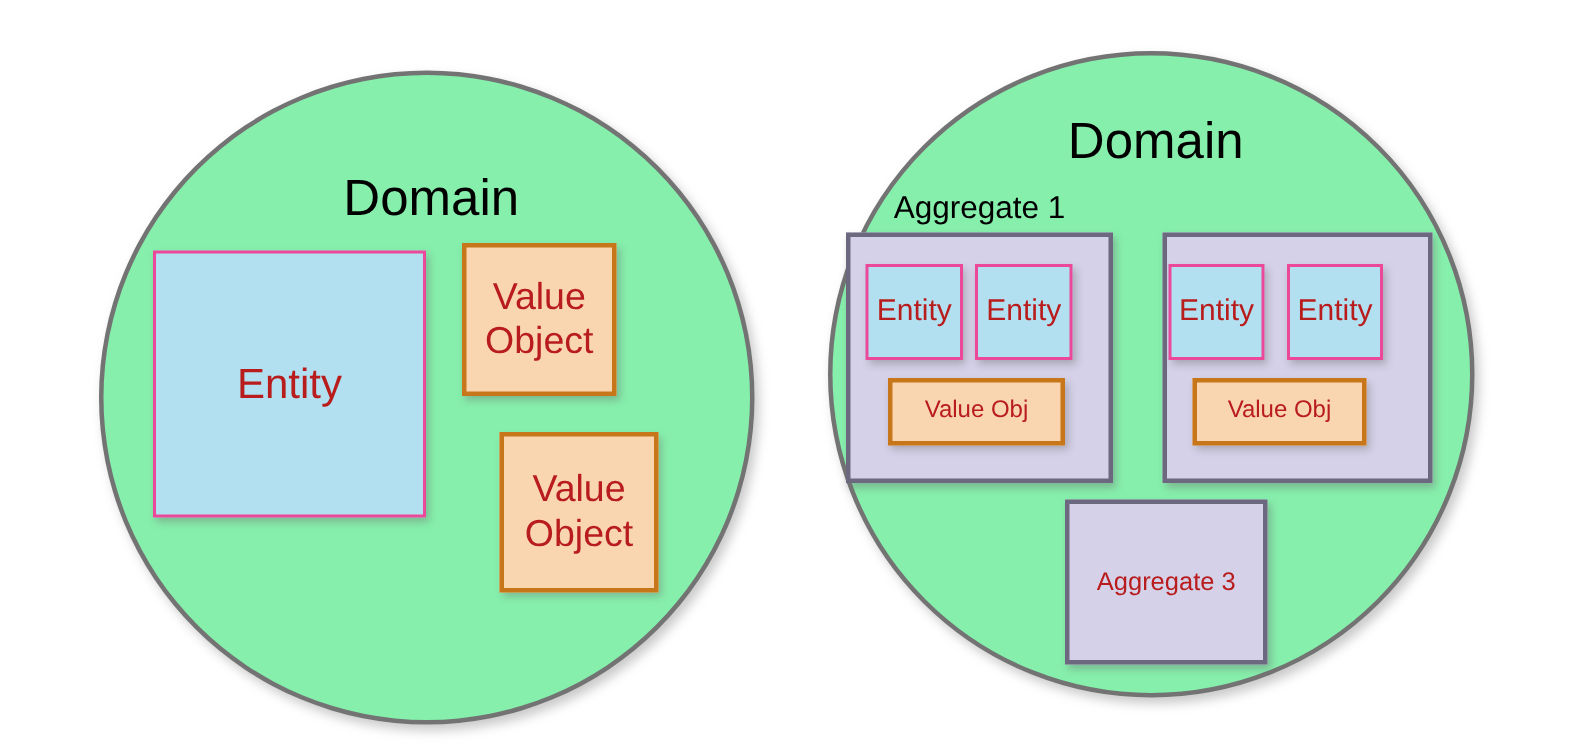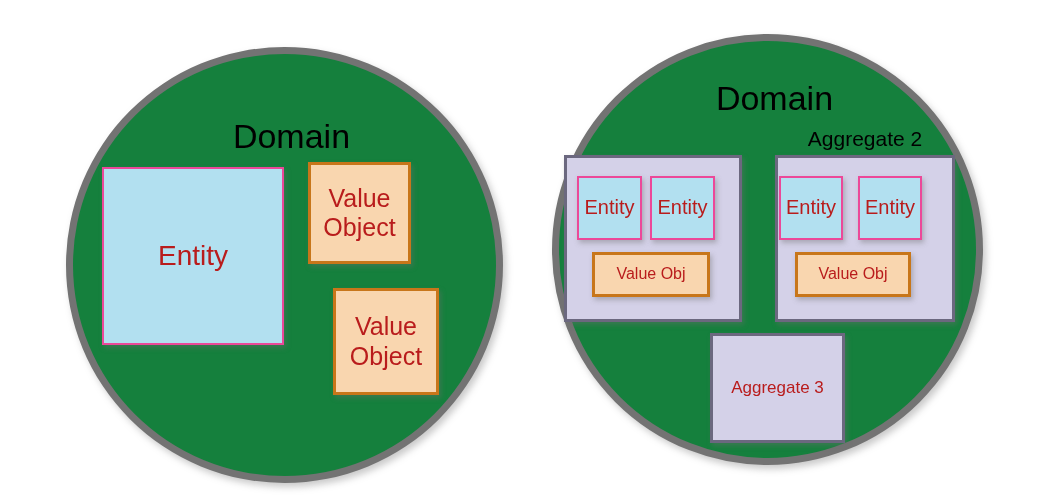--- a/index.html
+++ b/index.html
@@ -16,22 +16,22 @@
     width: 1064px;
     height: 502px;
     background: #ffffff;
     overflow: hidden;
   }
 
   
   .domain-circle {
     position: absolute;
     border-radius: 50%;
-    background: #15803d;
-    border: 7px solid #737373;
+    background: #86efac;
+    border: 3px solid #737373;
     box-sizing: border-box;
     box-shadow: 3px 4px 7px rgba(120,120,120,0.40);
   }
   #circle-left  { left: 66px;  top: 47px; width: 437px; height: 436px; }
   #circle-right { left: 552px; top: 34px; width: 431px; height: 431px; }
 
   .domain-title {
     position: absolute;
     text-align: center;
     color: #000000;
@@ -115,30 +115,30 @@
 Object</div>
 
   <div class="box box-value two-line" id="value-object-2">Value
 Object</div>
 
   <div class="domain-circle" id="circle-right">
 
     <div class="domain-title" id="title-right">Domain</div>
   </div>
 
+  <div class="aggregate-label" id="label-aggregate-1">Aggregate 1</div>
 
   <div class="box box-aggregate" id="aggregate-1"></div>
 
   <div class="box box-entity box-entity-small" id="agg1-entity-1">Entity</div>
 
   <div class="box box-entity box-entity-small" id="agg1-entity-2">Entity</div>
 
   <div class="box box-value" id="agg1-value">Value Obj</div>
 
-  <div class="aggregate-label" id="label-aggregate-2">Aggregate 2</div>
 
   <div class="box box-aggregate" id="aggregate-2"></div>
 
   <div class="box box-entity box-entity-small" id="agg2-entity-1">Entity</div>
 
   <div class="box box-entity box-entity-small" id="agg2-entity-2">Entity</div>
 
   <div class="box box-value" id="agg2-value">Value Obj</div>
 
   <div class="box box-aggregate" id="aggregate-3">Aggregate 3</div>

